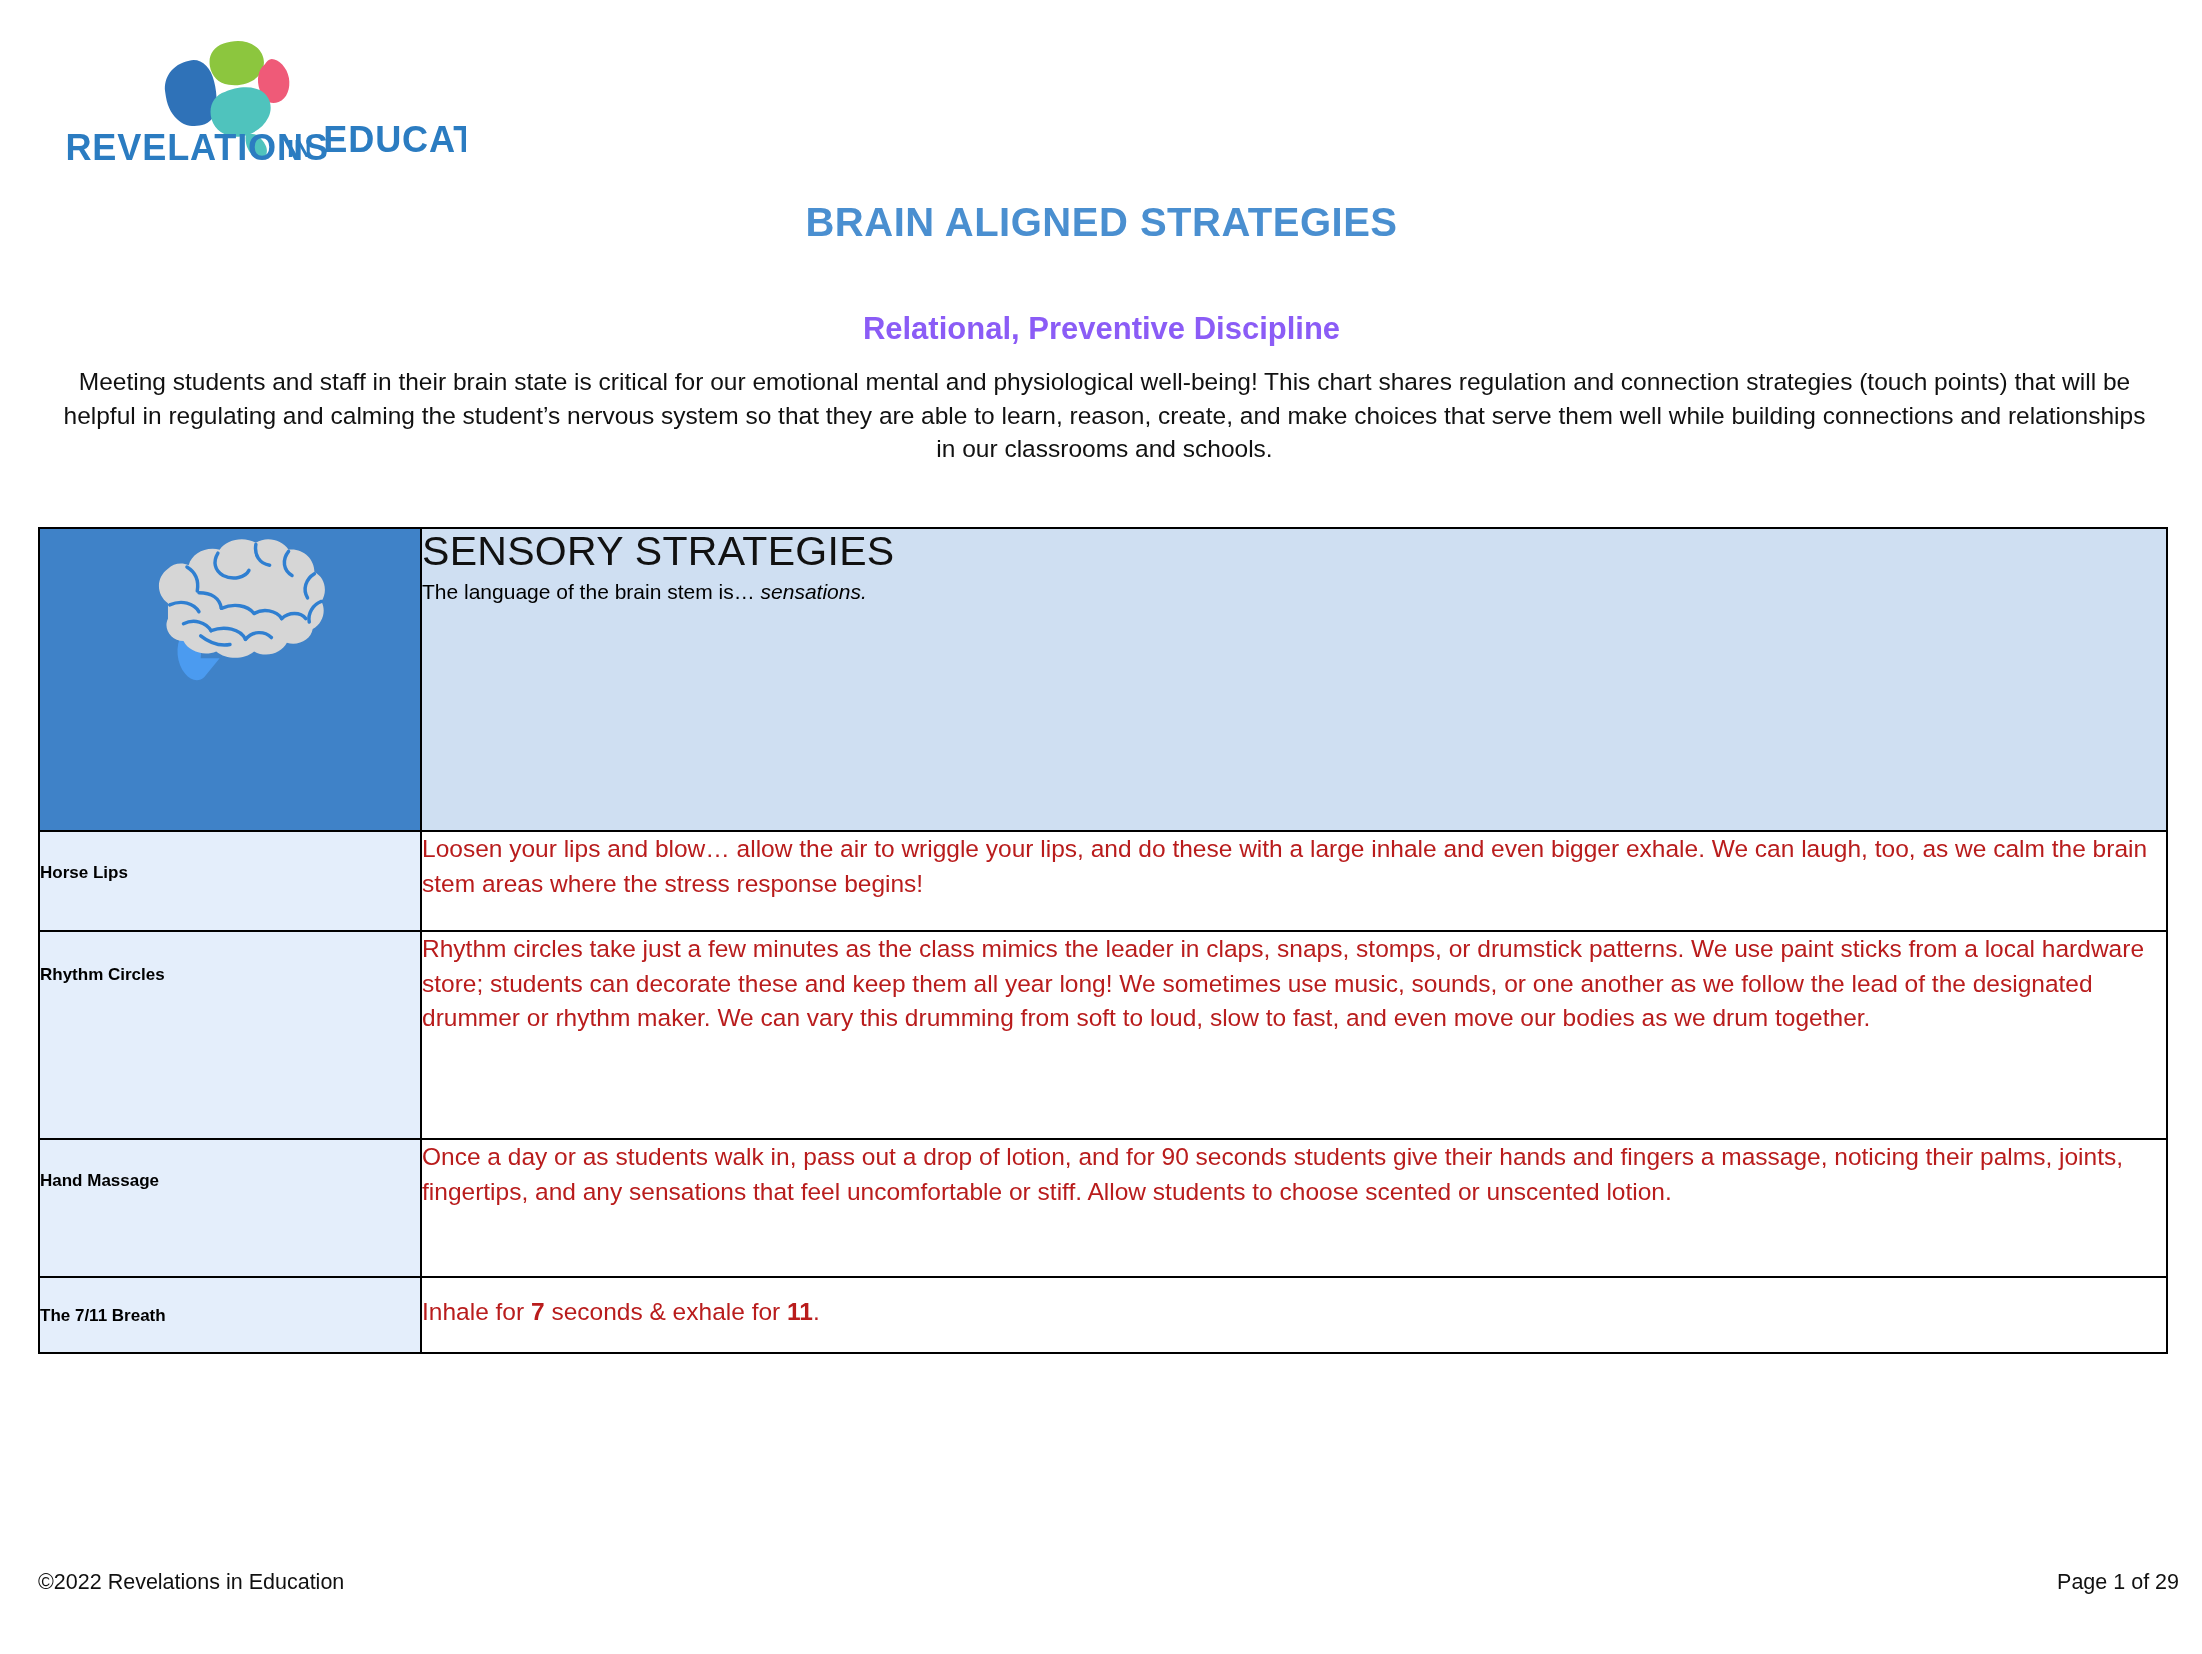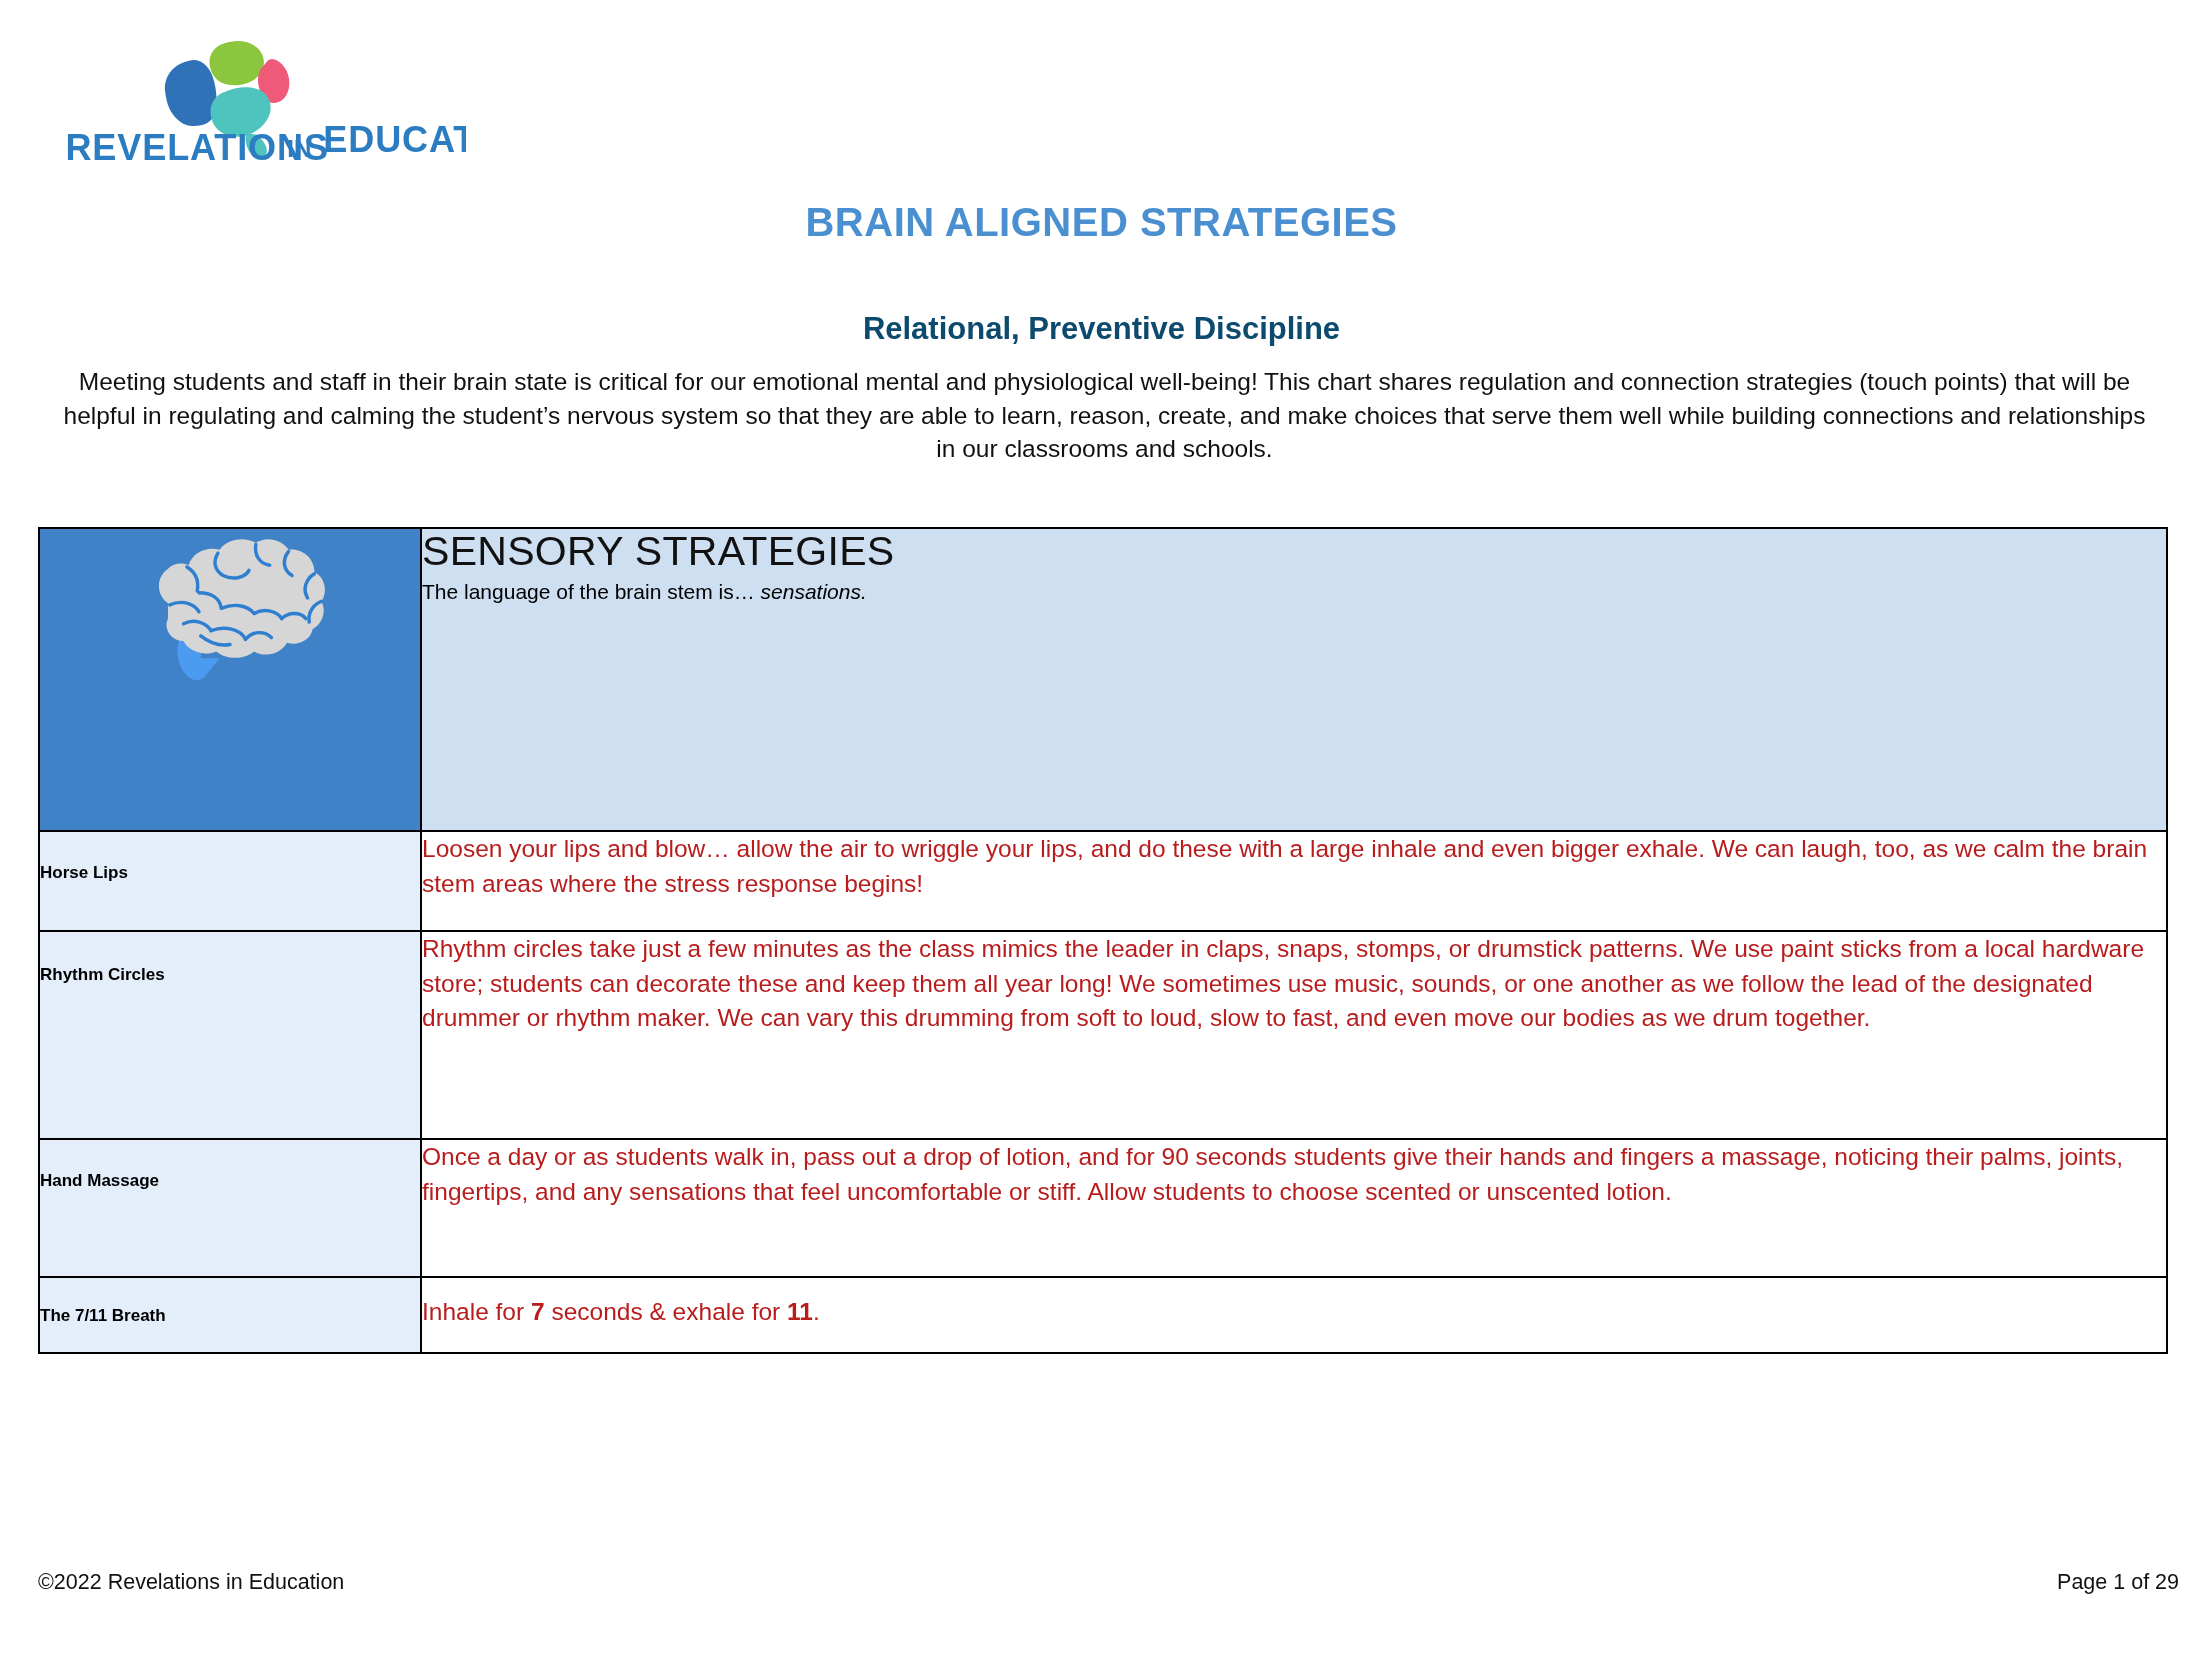--- a/index.html
+++ b/index.html
@@ -39,21 +39,21 @@
     color: #4a8fd0;
     font-family: "Liberation Sans", sans-serif;
   }
   .doc-subtitle {
     position: absolute;
     left: 0; right: 0;
     top: 311px;
     text-align: center;
     font-size: 31px;
     font-weight: bold;
-    color: #0c4a6e;
+    color: #8b5cf6;
   }
   .intro {
     position: absolute;
     left: 61px;
     right: 55px;
     top: 365px;
     text-align: center;
     font-size: 24.5px;
     line-height: 1.37;
     color: #111111;

